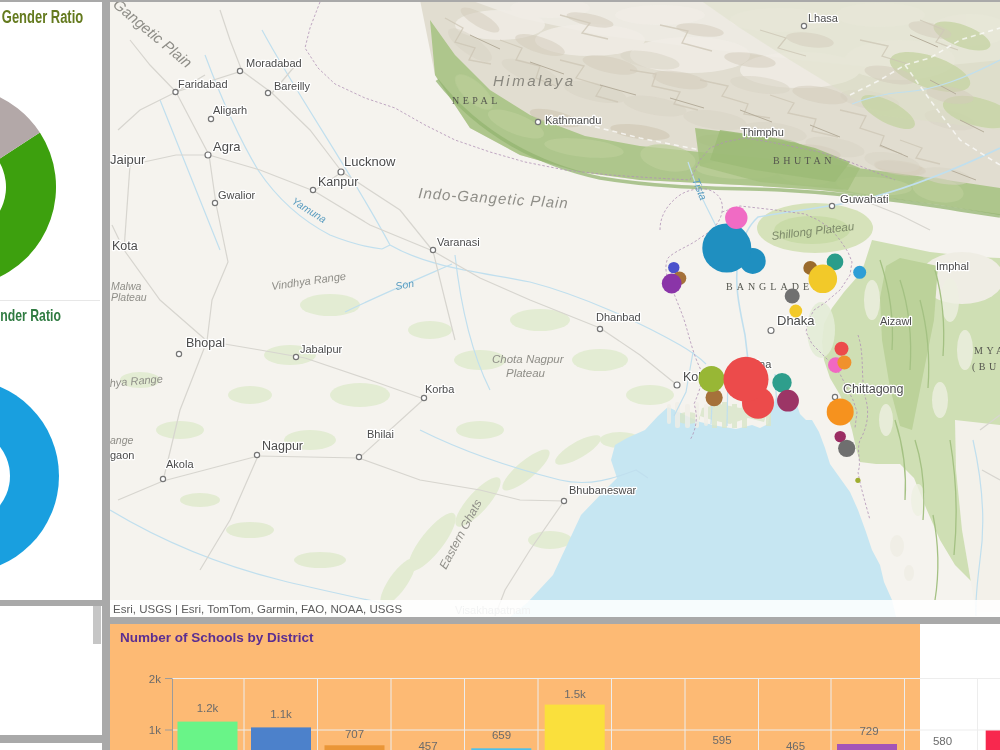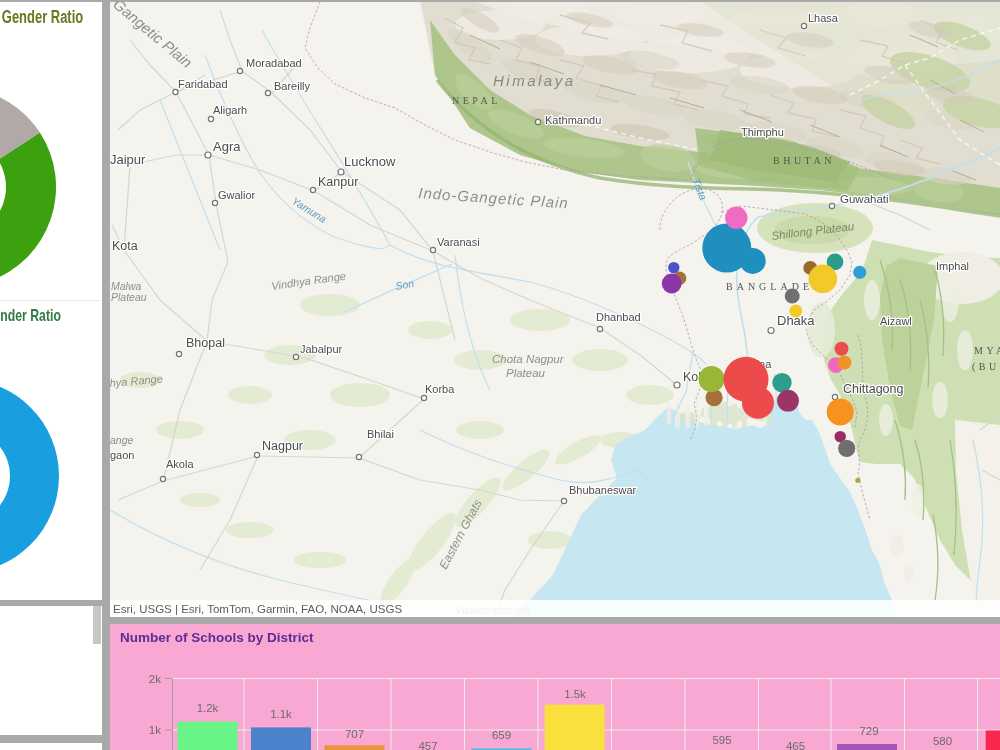--- a/index.html
+++ b/index.html
@@ -10,21 +10,21 @@
   #leftpanel{left:0;top:2px;width:102px;height:748px;background:#fff;overflow:hidden;}
   .ptitle{position:absolute;font-weight:bold;white-space:nowrap;}
   #t1{left:-9px;top:5px;font-size:18px;color:#647a1e;transform:scaleX(0.72);transform-origin:0 0;}
   #t2{left:-16px;top:304px;font-size:17px;color:#2f7b41;transform:scaleX(0.72);transform-origin:0 0;}
   #sep1{left:0;top:298px;width:100px;height:1px;background:#e7e7e7;}
   #bar1{left:0;top:598px;width:102px;height:6px;background:#a9a9a9;}
   #bar2{left:0;top:733px;width:102px;height:8px;background:#a9a9a9;}
   #thumb{left:93px;top:604px;width:8px;height:38px;background:#c6c6c6;}
   #vdiv{left:102px;top:0;width:8px;height:750px;background:#a9a9a9;border-right:1px solid #8f8f8f;}
   #hdiv{left:110px;top:617px;width:890px;height:7px;background:#a9a9a9;}
-  #chartpanel{left:110px;top:624px;width:890px;height:126px;background:#f9a8d4;}
+  #chartpanel{left:110px;top:624px;width:810px;height:126px;background:#fdba74;}
   #ctitle{left:10px;top:6px;font-size:13.5px;font-weight:bold;color:#5b2e91;position:absolute;}
 </style>
 </head>
 <body>
 <div id="page">
   <div class="abs" id="leftpanel">
     <div class="ptitle" id="t1">s Gender Ratio</div>
     <svg class="abs" style="left:0;top:85px" width="102" height="200" viewBox="0 85 102 200">
       <path d="M 39.87,130.54 A 100 100 0 1 1 -143.6,193.7 L -93.8,189.4 A 50 50 0 1 0 -2.07,157.77 Z" fill="#3da00e"></path>
       <path d="M -143.6,193.7 A 100 100 0 0 1 39.87,130.54 L -2.07,157.77 A 50 50 0 0 0 -93.8,189.4 Z" fill="#b3a8a8"></path>

